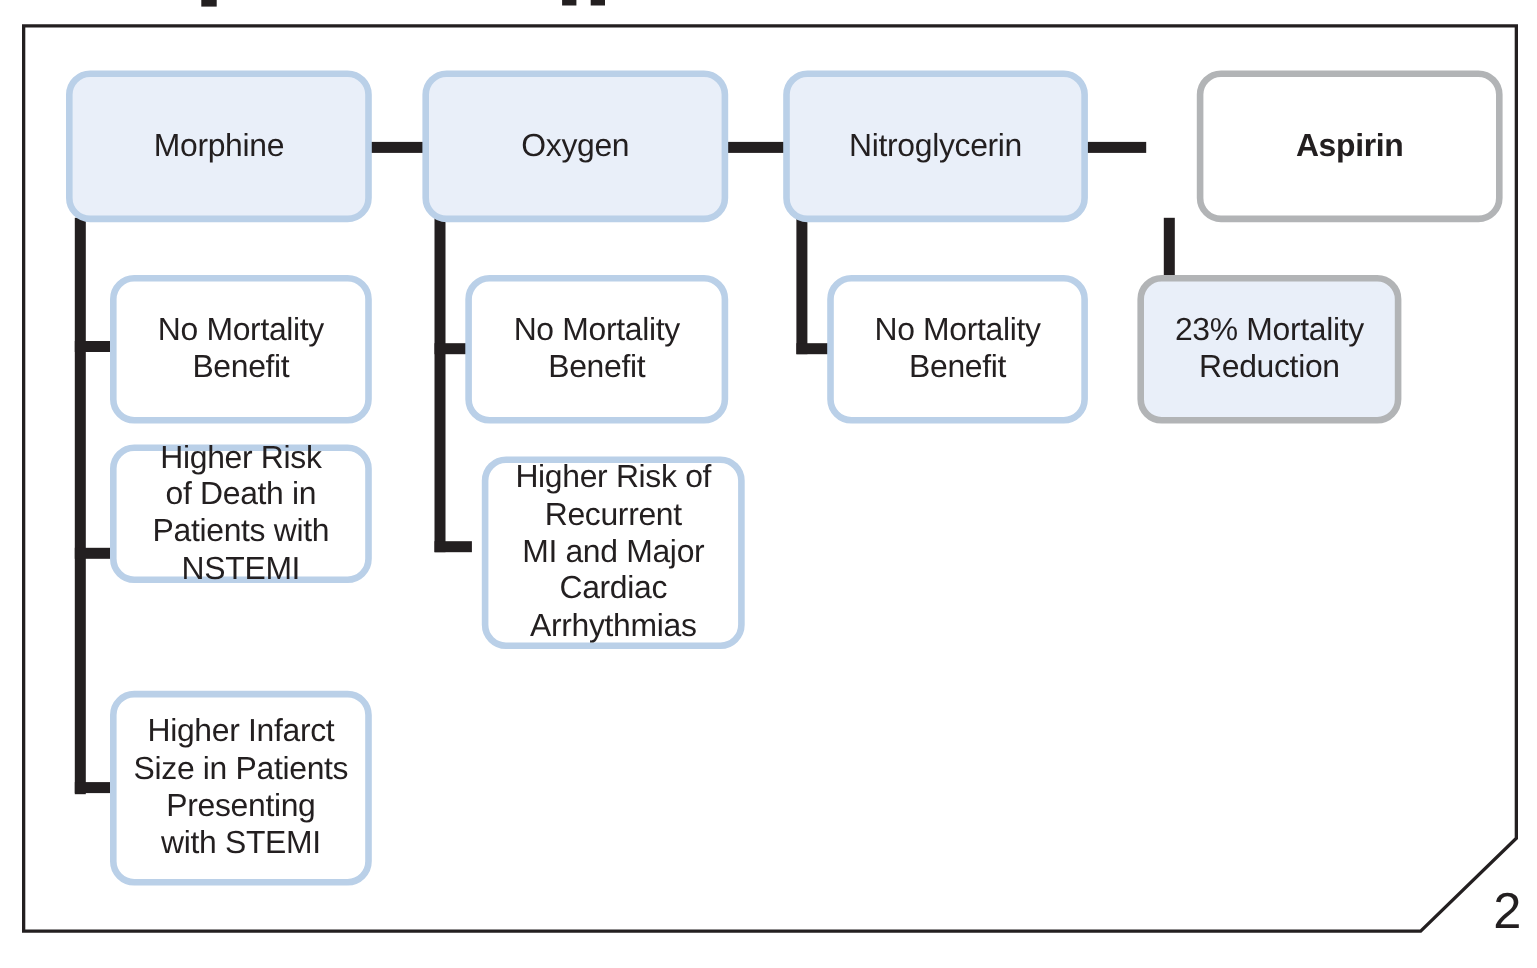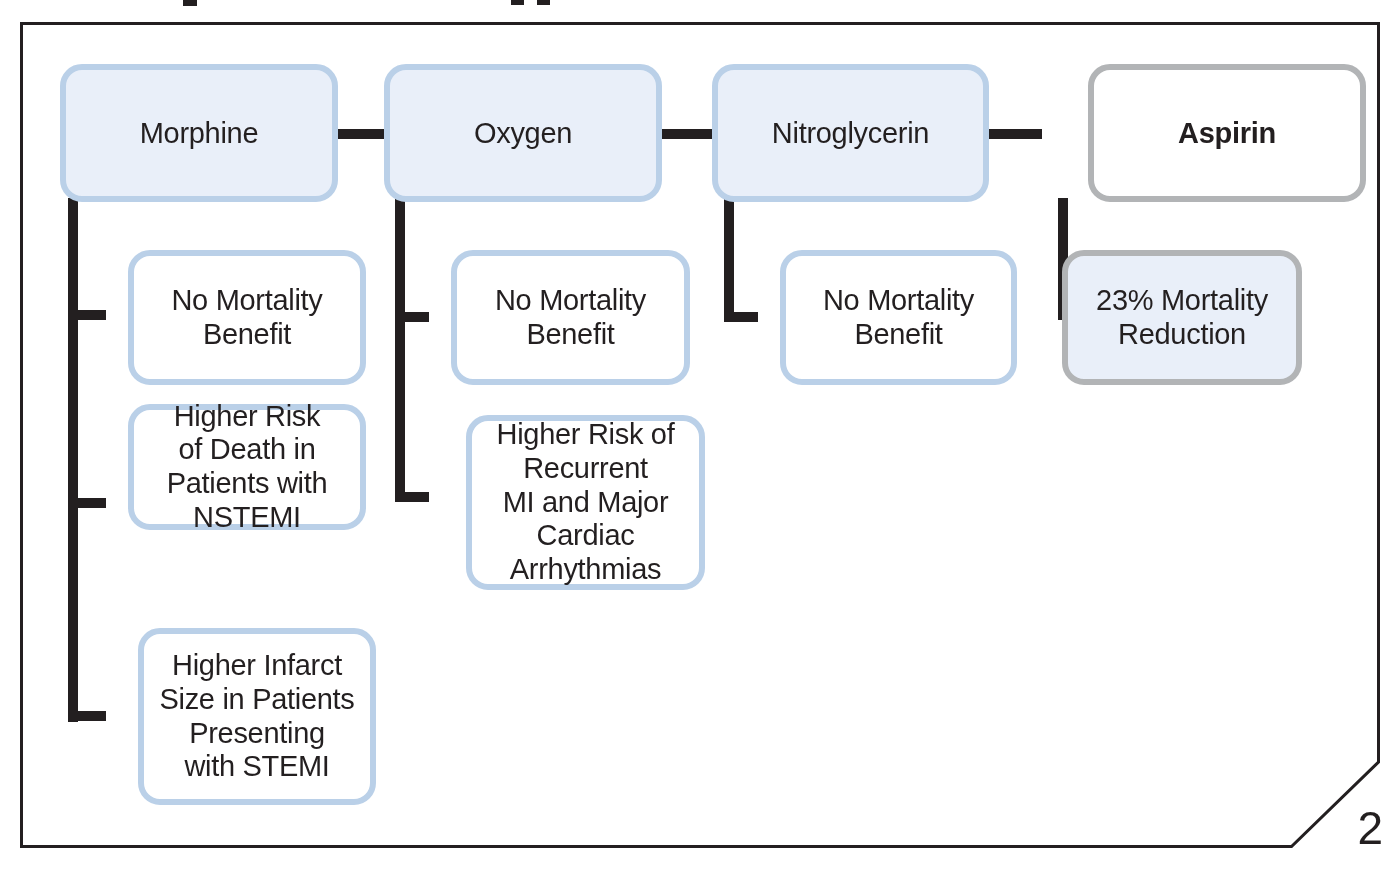--- a/index.html
+++ b/index.html
@@ -51,21 +51,20 @@
     border: 6px solid var(--box-blue-border, #bad0e8);
     border-radius: 22px;
     background: var(--box-white, #ffffff);
     display: flex;
     align-items: center;
     justify-content: center;
     font-size: 29px;
     letter-spacing: -0.3px;
     text-align: center;
     line-height: 1.16;
-    margin-left: 28px;
   }
   .childbox.gray {
     border-color: var(--box-gray-border, #b2b4b6);
     background: var(--box-blue-fill, #e9eff9);
   }
   .childbox .label, .topbox .label {
     white-space: pre-line;
     display: block;
     width: 100%;
   }
@@ -110,21 +109,21 @@
   .st-m2 { left: 68px;   top: 498px; width: 38px; }
   .st-m3 { left: 68px;   top: 711px; width: 38px; }
   .st-o1 { left: 395px;  top: 312px; width: 34px; }
   .st-o2 { left: 395px;  top: 492px; width: 34px; }
   .st-n1 { left: 724px;  top: 312px; width: 34px; }
   .st-a1 { left: 1058px; top: 310px; width: 26px; }
 
   
   .cb-m1 { left: 100px;  top: 250px; width: 238px; height: 135px; }
   .cb-m2 { left: 100px;  top: 404px; width: 238px; height: 126px; }
-  .cb-m3 { left: 110px;  top: 628px; width: 238px; height: 177px; }
+  .cb-m3 { left: 100px;  top: 628px; width: 238px; height: 177px; }
   .cb-o1 { left: 423px;  top: 250px; width: 239px; height: 135px; }
   .cb-o2 { left: 438px;  top: 415px; width: 239px; height: 175px; }
   .cb-n1 { left: 752px;  top: 250px; width: 237px; height: 135px; }
   .cb-a1 { left: 1034px; top: 250px; width: 240px; height: 135px; }
 
   .frag-1 { left: 183px; top: 0; width: 14px; height: 6px; }
   .frag-2 { left: 511px; top: 0; width: 13px; height: 5px; }
   .frag-3 { left: 537px; top: 0; width: 13px; height: 5px; }
 </style>
 </head>

